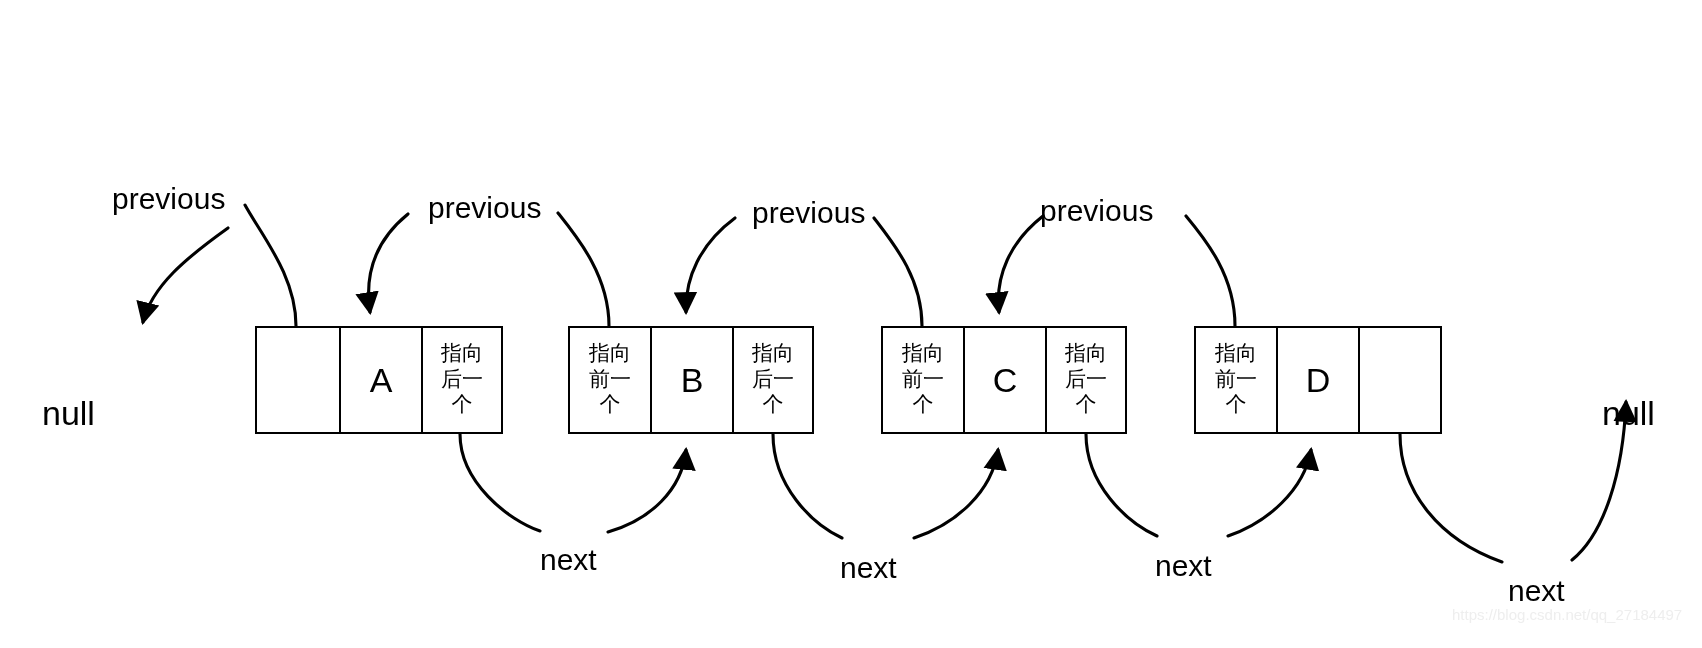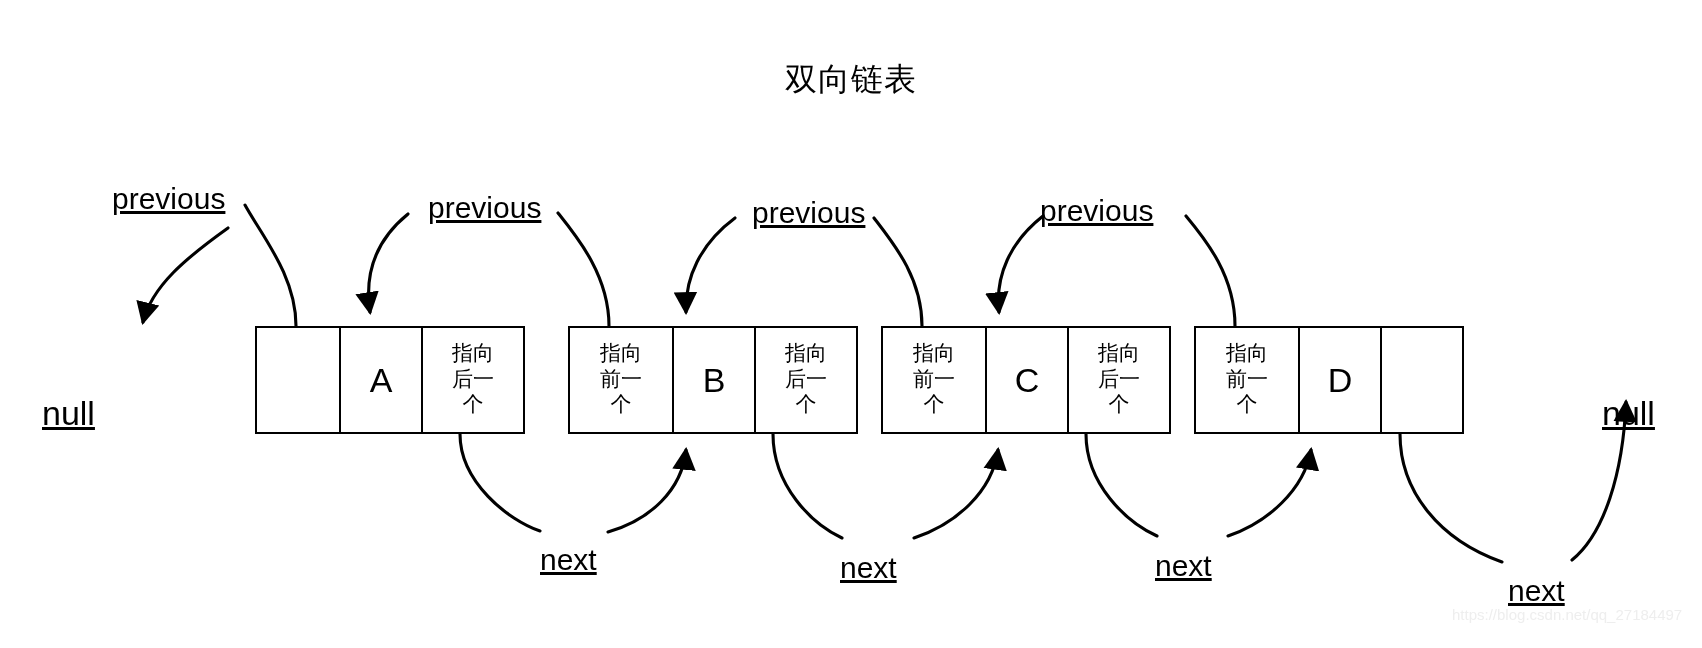--- a/index.html
+++ b/index.html
@@ -50,21 +50,21 @@
     position: relative;
     display: flex;
     align-items: center;
     justify-content: center;
     text-align: center;
   }
   .cell + .cell {
     border-left: 2.6px solid #000000;
   }
   .cell-ptr {
-    width: 102px;
+    width: 80px;
     font-family: "DejaVu Sans", "Liberation Sans", sans-serif;
     font-size: 21px;
     line-height: 1.22;
     letter-spacing: 0px;
     padding-bottom: 1px;
   }
   .cell-val {
     width: 82px;
     font-family: "Liberation Sans", sans-serif;
     font-size: 34px;
@@ -76,42 +76,40 @@
   .ptr-text {
     display: block;
     white-space: pre-line;
   }
   .label {
     position: absolute;
     font-family: "Liberation Sans", sans-serif;
     font-size: 30px;
     color: #000000;
     white-space: nowrap;
-    text-decoration: underline;
   }
   .label-null {
     font-size: 34px;
     margin-top: 32px;
   }
   .watermark {
     position: absolute;
     left: 1452px;
     top: 606px;
     font-family: "Liberation Sans", sans-serif;
     font-size: 15px;
     color: #eeeeee;
     white-space: nowrap;
   }
 </style>
 </head>
 <body>
 
 <div id="canvas">
 
-  <div class="diagram-title">双向链表</div>
 
   <svg id="diagram-svg" viewBox="0 0 1702 648" xmlns="http://www.w3.org/2000/svg">
     <defs>
       <marker id="arrowhead" markerWidth="9" markerHeight="9" refX="6.4" refY="4.2" orient="auto" markerUnits="strokeWidth">
         <path d="M 0 0.4 L 7.4 4.2 L 0 8 z" fill="#000000"></path>
       </marker>
     </defs>
 
     <g fill="none" stroke="#000000" stroke-width="3.1" stroke-linecap="round">
 

